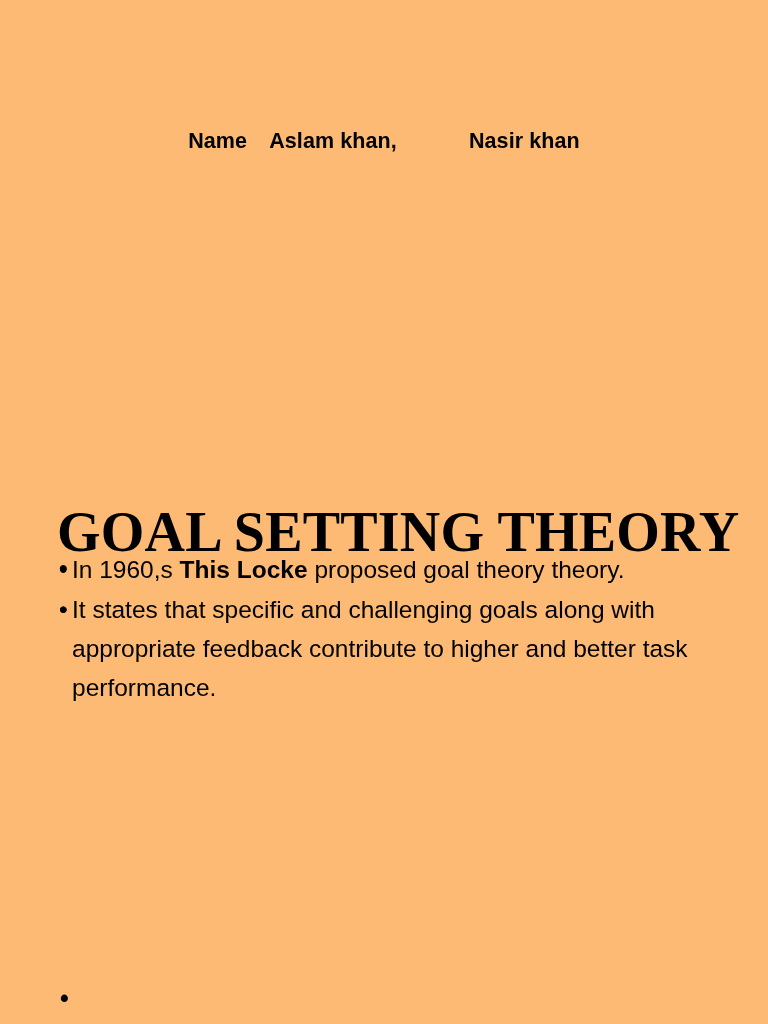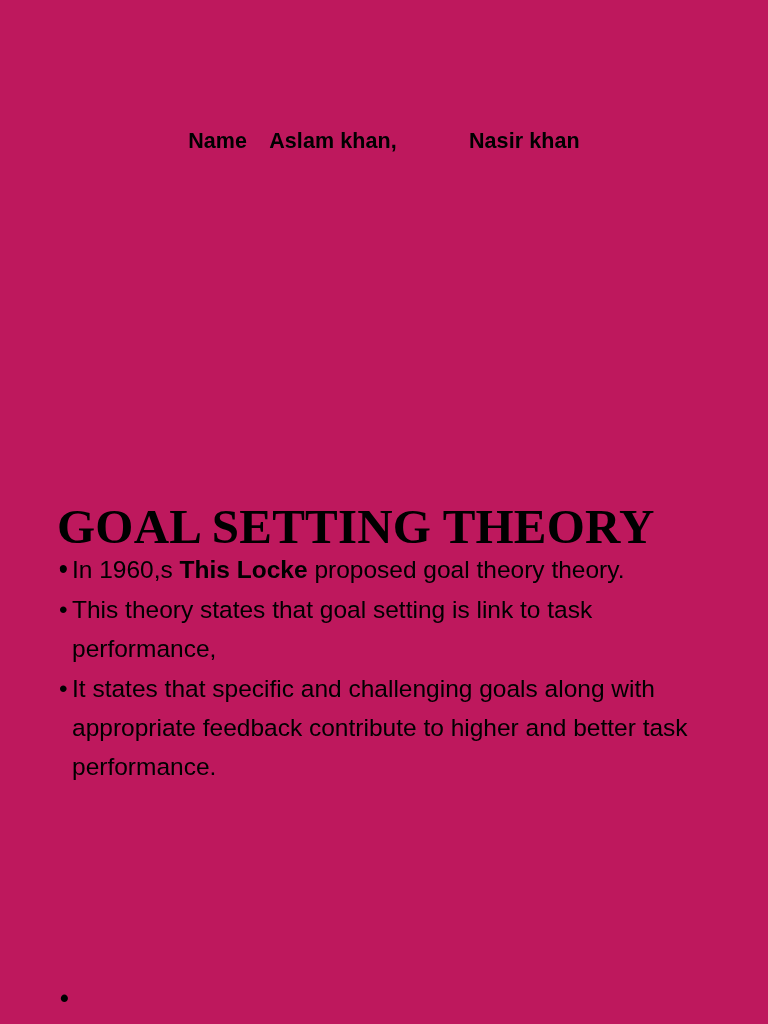--- a/index.html
+++ b/index.html
@@ -13,21 +13,21 @@
     overflow: hidden;
     position: relative;
     font-family: "Liberation Sans", sans-serif;
     color: #000000;
     -webkit-font-smoothing: antialiased;
   }
 
   .page {
     position: absolute;
     inset: 0;
-    background: #be185d;
+    background: #fdba74;
   }
 
   
   .header-block {
     position: absolute;
     top: 123px;
     left: 0;
     width: 768px;
     text-align: center;
   }
@@ -43,21 +43,21 @@
   .hdr-col-gap-c { display: inline-block; width: 74px; }
   .hdr-col-gap-d { display: inline-block; width: 94px; }
 
   
   .doc-title {
     position: absolute;
     top: 468px;
     left: 57px;
     font-family: "Liberation Serif", serif;
     font-weight: bold;
-    font-size: 49px;
+    font-size: 56px;
     line-height: 52px;
     letter-spacing: 0.2px;
     white-space: nowrap;
   }
 
   
   .bullet-list {
     position: absolute;
     top: 549px;
     left: 57px;
@@ -119,21 +119,21 @@
   </div>
 
   <h1 class="doc-title">GOAL SETTING THEORY</h1>
 
   <div class="bullet-list">
 
     <div class="bullet-item bold"><span class="bullet-dot">•</span></div>
 
     <div class="bullet-item"><span class="bullet-dot">•</span><span>In 1960,s </span><span class="em">This Locke</span><span> proposed goal theory theory.</span></div>
 
-    <div class="bullet-item"><span class="bullet-dot">•</span><span>This theory states that goal setting is link to task performance,</span></div>
+    <div class="bullet-item"><span class="bullet-dot">•</span></div>
 
     <div class="bullet-item"><span class="bullet-dot">•</span><span>It states that specific and challenging goals along with appropriate feedback contribute to higher and better task performance.</span></div>
 
   </div>
 
   <div class="bottom-bullet"><span class="bullet-dot">•</span></div>
 
 </div>
 
 </body></html>

